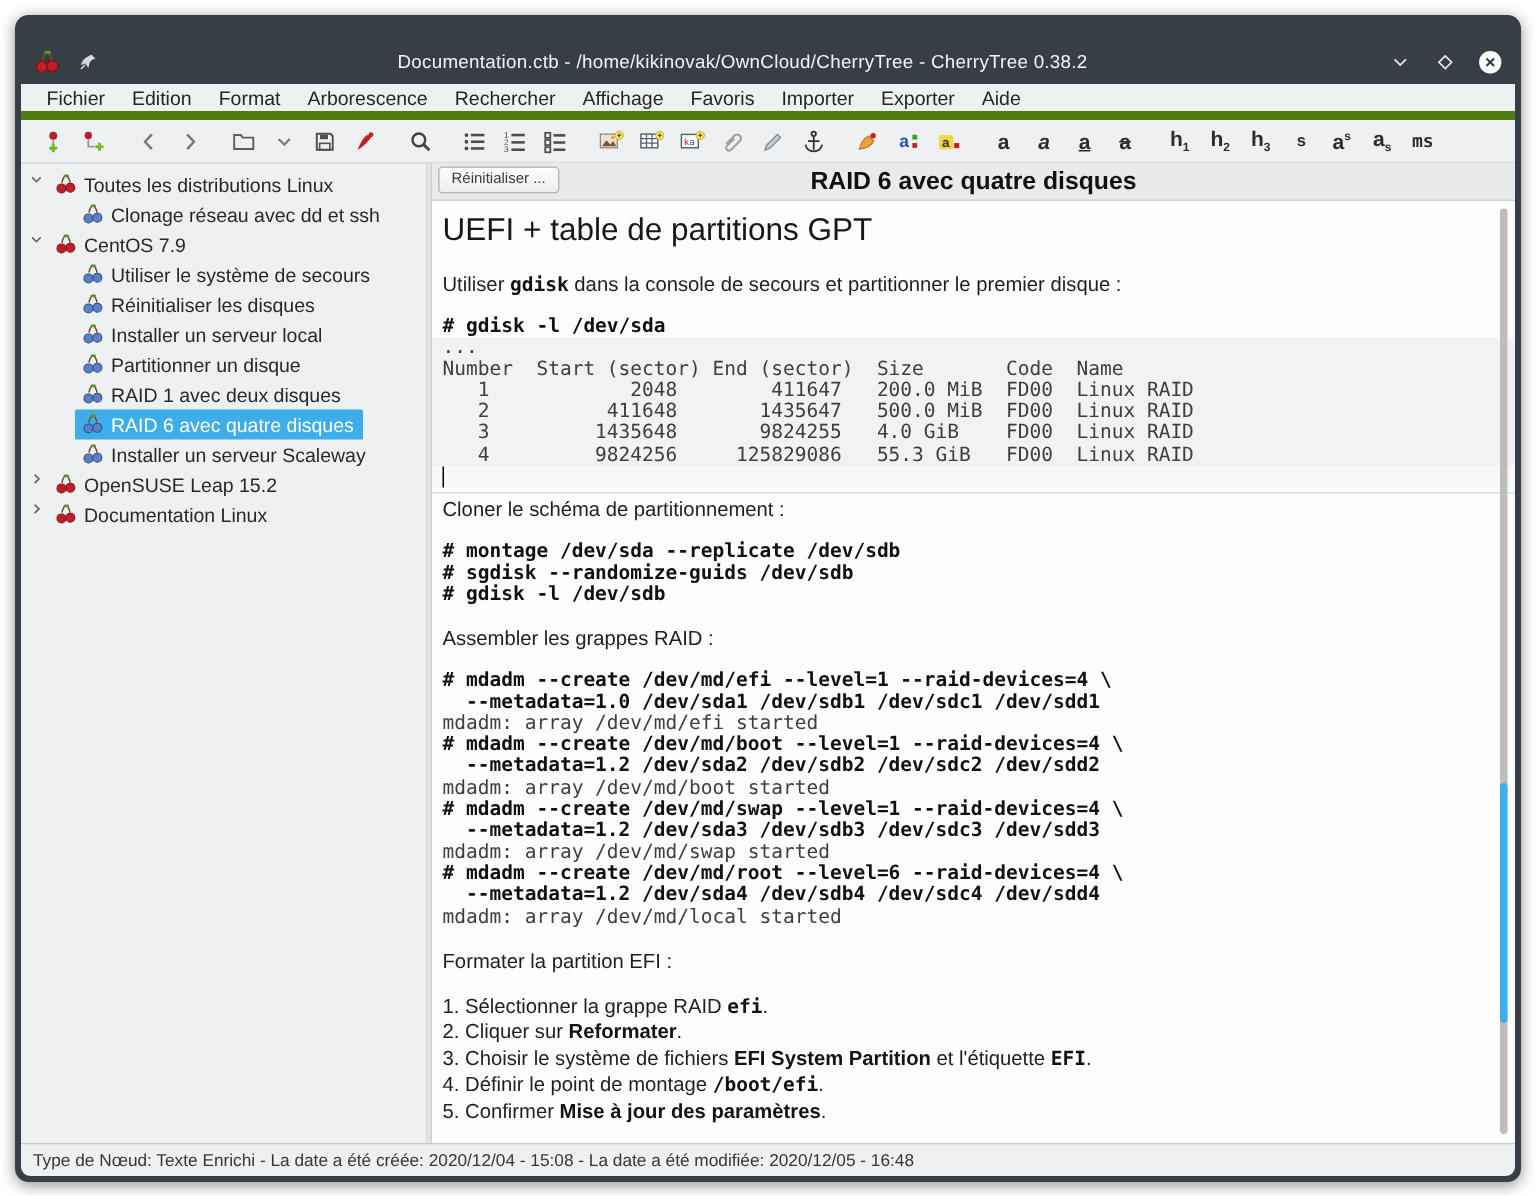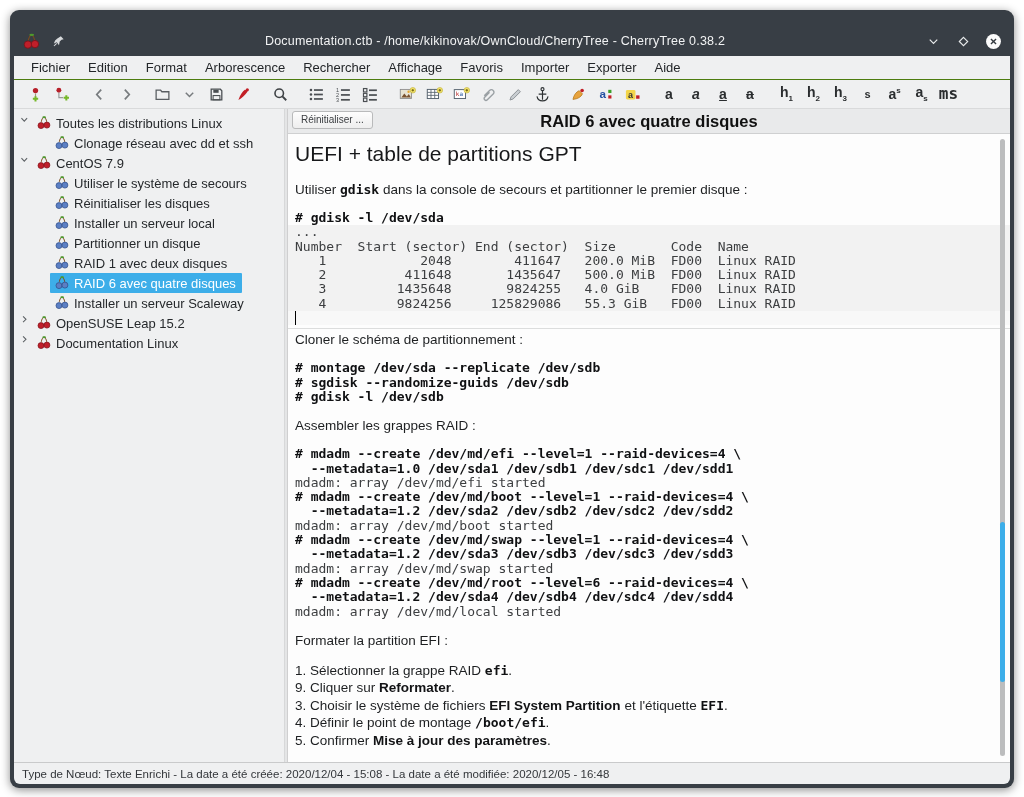--- a/index.html
+++ b/index.html
@@ -14,33 +14,33 @@
   
   .titlebar { height:30px; display:flex; align-items:center; padding:0 8px 0 8px; color:#eceeef; flex:0 0 auto; }
   .tb-left { display:flex; align-items:center; gap:10px; }
   .tb-title { flex:1; text-align:center; font-size:12.5px; color:#f2f3f4; letter-spacing:.2px;
               white-space:nowrap; overflow:hidden; text-overflow:ellipsis; }
   .tb-controls { display:flex; align-items:center; gap:12px; }
   .tb-btn { width:18px; height:18px; display:flex; align-items:center; justify-content:center; cursor:default; }
   .icon { display:inline-flex; align-items:center; justify-content:center; }
   
   .menubar { height:24px; background:#eff0f1; display:flex; align-items:center; padding-left:8px;
-             border-bottom:1px solid #4d7c0f; flex:0 0 auto; }
+             border-bottom:6px solid #4d7c0f; flex:0 0 auto; }
   .menu-item { font-size:13px; color:#232629; padding:3px 9px; }
   
   .toolbar { height:29px; background:#eff0f1; display:flex; align-items:center; padding-left:8px;
              border-bottom:1px solid #d9dadb; flex:0 0 auto; }
   .tool-btn { width:22px; height:22px; margin:0 2.5px; display:flex; align-items:center; justify-content:center;
               border-radius:3px; background:transparent; border:none; }
   .tool-btn.gap { margin-left:12px; }
   .fmt { font-size:14px; font-weight:bold; color:#2a2d2f; line-height:1; }
   .fmt.i { font-style:italic; font-weight:bold; }
   .fmt.u { text-decoration:underline; }
   .fmt.st { text-decoration:line-through; }
-  .fmt.mono { font-family:"DejaVu Sans Mono", monospace; font-size:16px; }
+  .fmt.mono { font-family:"DejaVu Sans Mono", monospace; font-size:12px; }
   .fmt sub, .fmt sup { font-size:8px; }
   
   .main { flex:1; display:flex; min-height:0; background:#eff0f1; }
   .tree { width:270px; background:#eff0f1; padding-top:4px; overflow:hidden; flex:0 0 auto; }
   .tree-row { height:20px; display:flex; font-size:13px; color:#26292c; white-space:nowrap; }
   .tree-row .expander { width:14px; height:14px; margin-left:4px; display:inline-flex; align-items:center; justify-content:center; flex:0 0 auto;}
   .tree-row.lvl1 .expander { margin-left:22px; }
   .row-core { display:inline-flex; align-items:center; padding:1px 6px 1px 2px; border-radius:1px; }
   .tree-row.selected .row-core { background:var(--selection_blue,#3daee9); color:#ffffff; }
   .cherry { width:16px; height:16px; margin:0 4px 0 2px; flex:0 0 auto; }
@@ -615,21 +615,21 @@
             <div class="bl mono"><span class="seg-mb"># mdadm --create /dev/md/swap --level=1 --raid-devices=4 \</span></div>
             <div class="bl mono"><span class="seg-mb">  --metadata=1.2 /dev/sda3 /dev/sdb3 /dev/sdc3 /dev/sdd3</span></div>
             <div class="bl mono"><span class="seg-m">mdadm: array /dev/md/swap started</span></div>
             <div class="bl mono"><span class="seg-mb"># mdadm --create /dev/md/root --level=6 --raid-devices=4 \</span></div>
             <div class="bl mono"><span class="seg-mb">  --metadata=1.2 /dev/sda4 /dev/sdb4 /dev/sdc4 /dev/sdd4</span></div>
             <div class="bl mono"><span class="seg-m">mdadm: array /dev/md/local started</span></div>
             <div class="bl blank"></div>
             <div class="bl p"><span class="seg-n">Formater la partition EFI :</span></div>
             <div class="bl blank"></div>
             <div class="bl li"><span class="seg-n">1. Sélectionner la grappe RAID </span><span class="seg-mb">efi</span><span class="seg-n">.</span></div>
-            <div class="bl li"><span class="seg-n">9. Cliquer sur </span><span class="seg-b">Reformater</span><span class="seg-n">.</span></div>
+            <div class="bl li"><span class="seg-n">2. Cliquer sur </span><span class="seg-b">Reformater</span><span class="seg-n">.</span></div>
             <div class="bl li"><span class="seg-n">3. Choisir le système de fichiers </span><span class="seg-b">EFI System Partition</span><span class="seg-n"> et l'étiquette </span><span class="seg-mb">EFI</span><span class="seg-n">.</span></div>
             <div class="bl li"><span class="seg-n">4. Définir le point de montage </span><span class="seg-mb">/boot/efi</span><span class="seg-n">.</span></div>
             <div class="bl li"><span class="seg-n">5. Confirmer </span><span class="seg-b">Mise à jour des paramètres</span><span class="seg-n">.</span></div>
             <div class="bl blank"></div>
             <div class="bl p"><span class="seg-n">Formater la partition </span><span class="seg-mb">/boot</span><span class="seg-n"> :</span></div>
           </div>
         <div class="v-scroll">
           <div class="v-thumb"></div>
         </div>
       </div>

